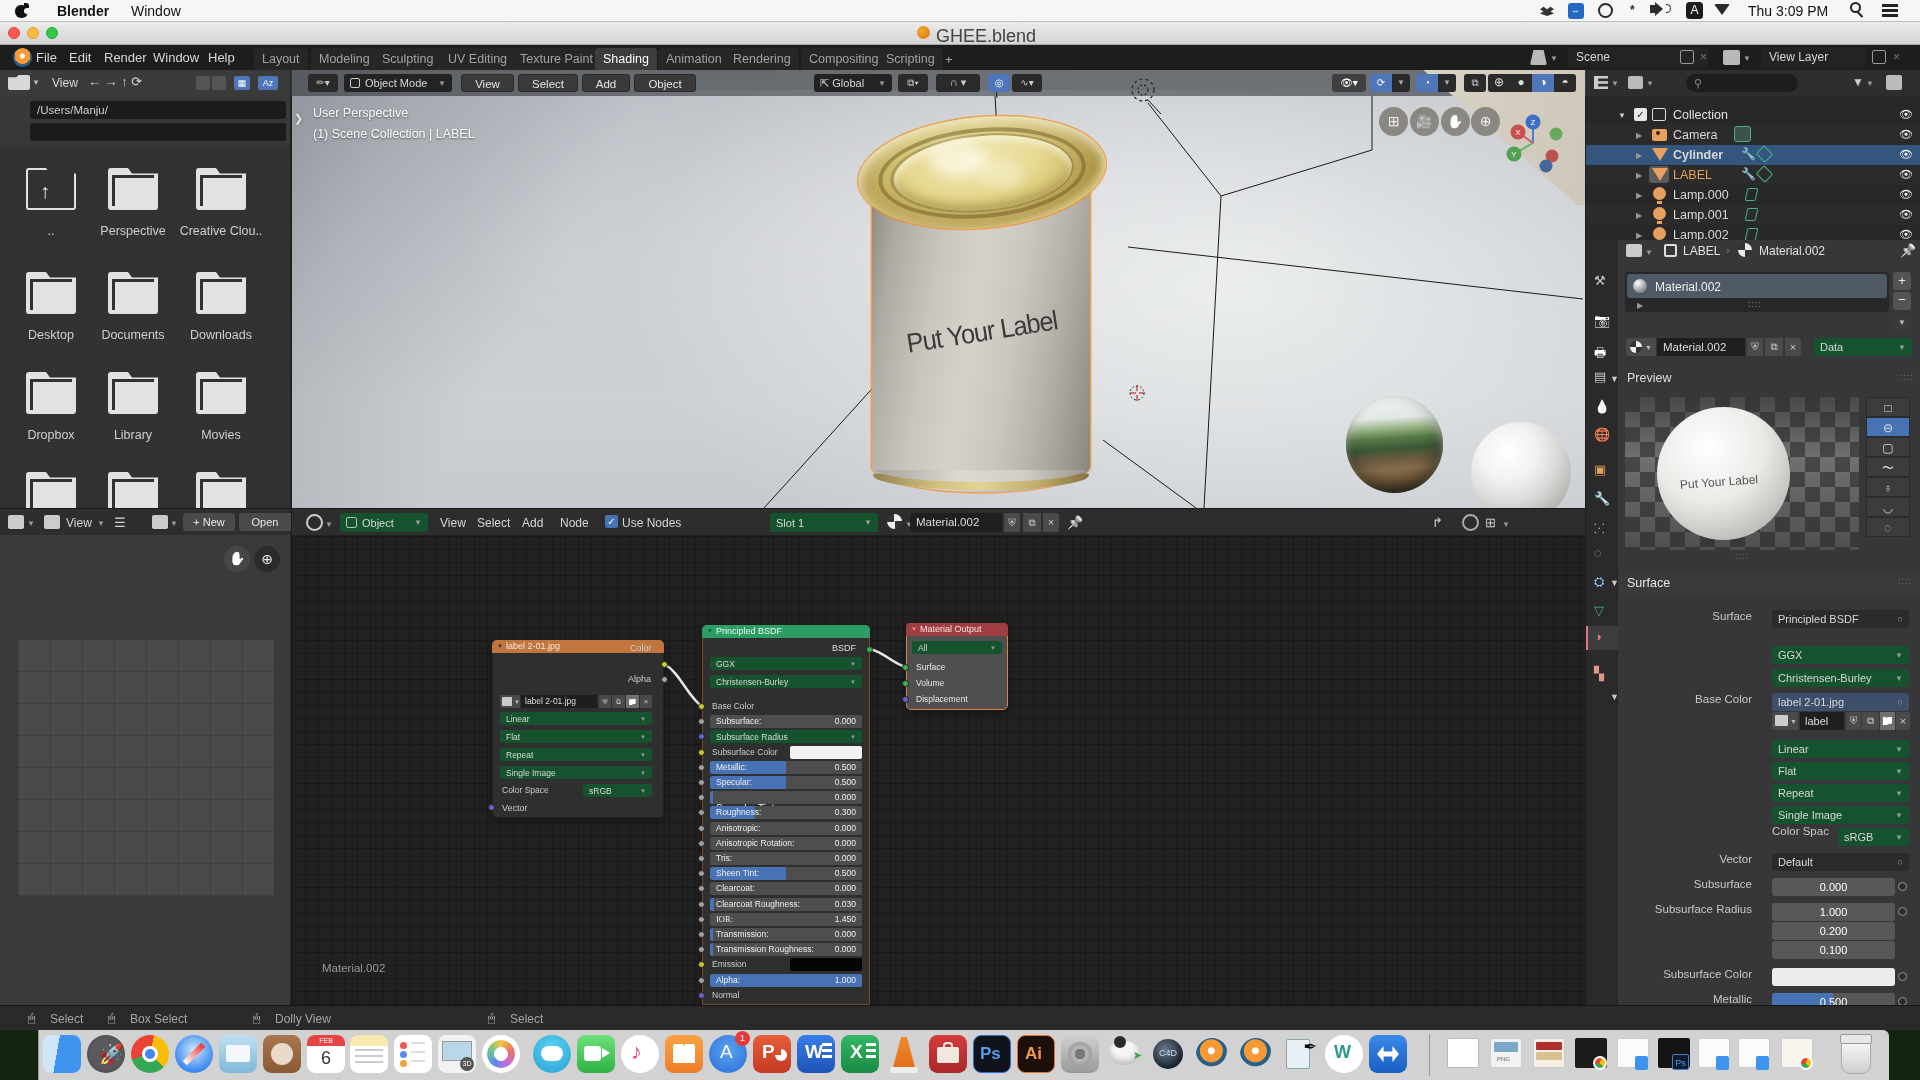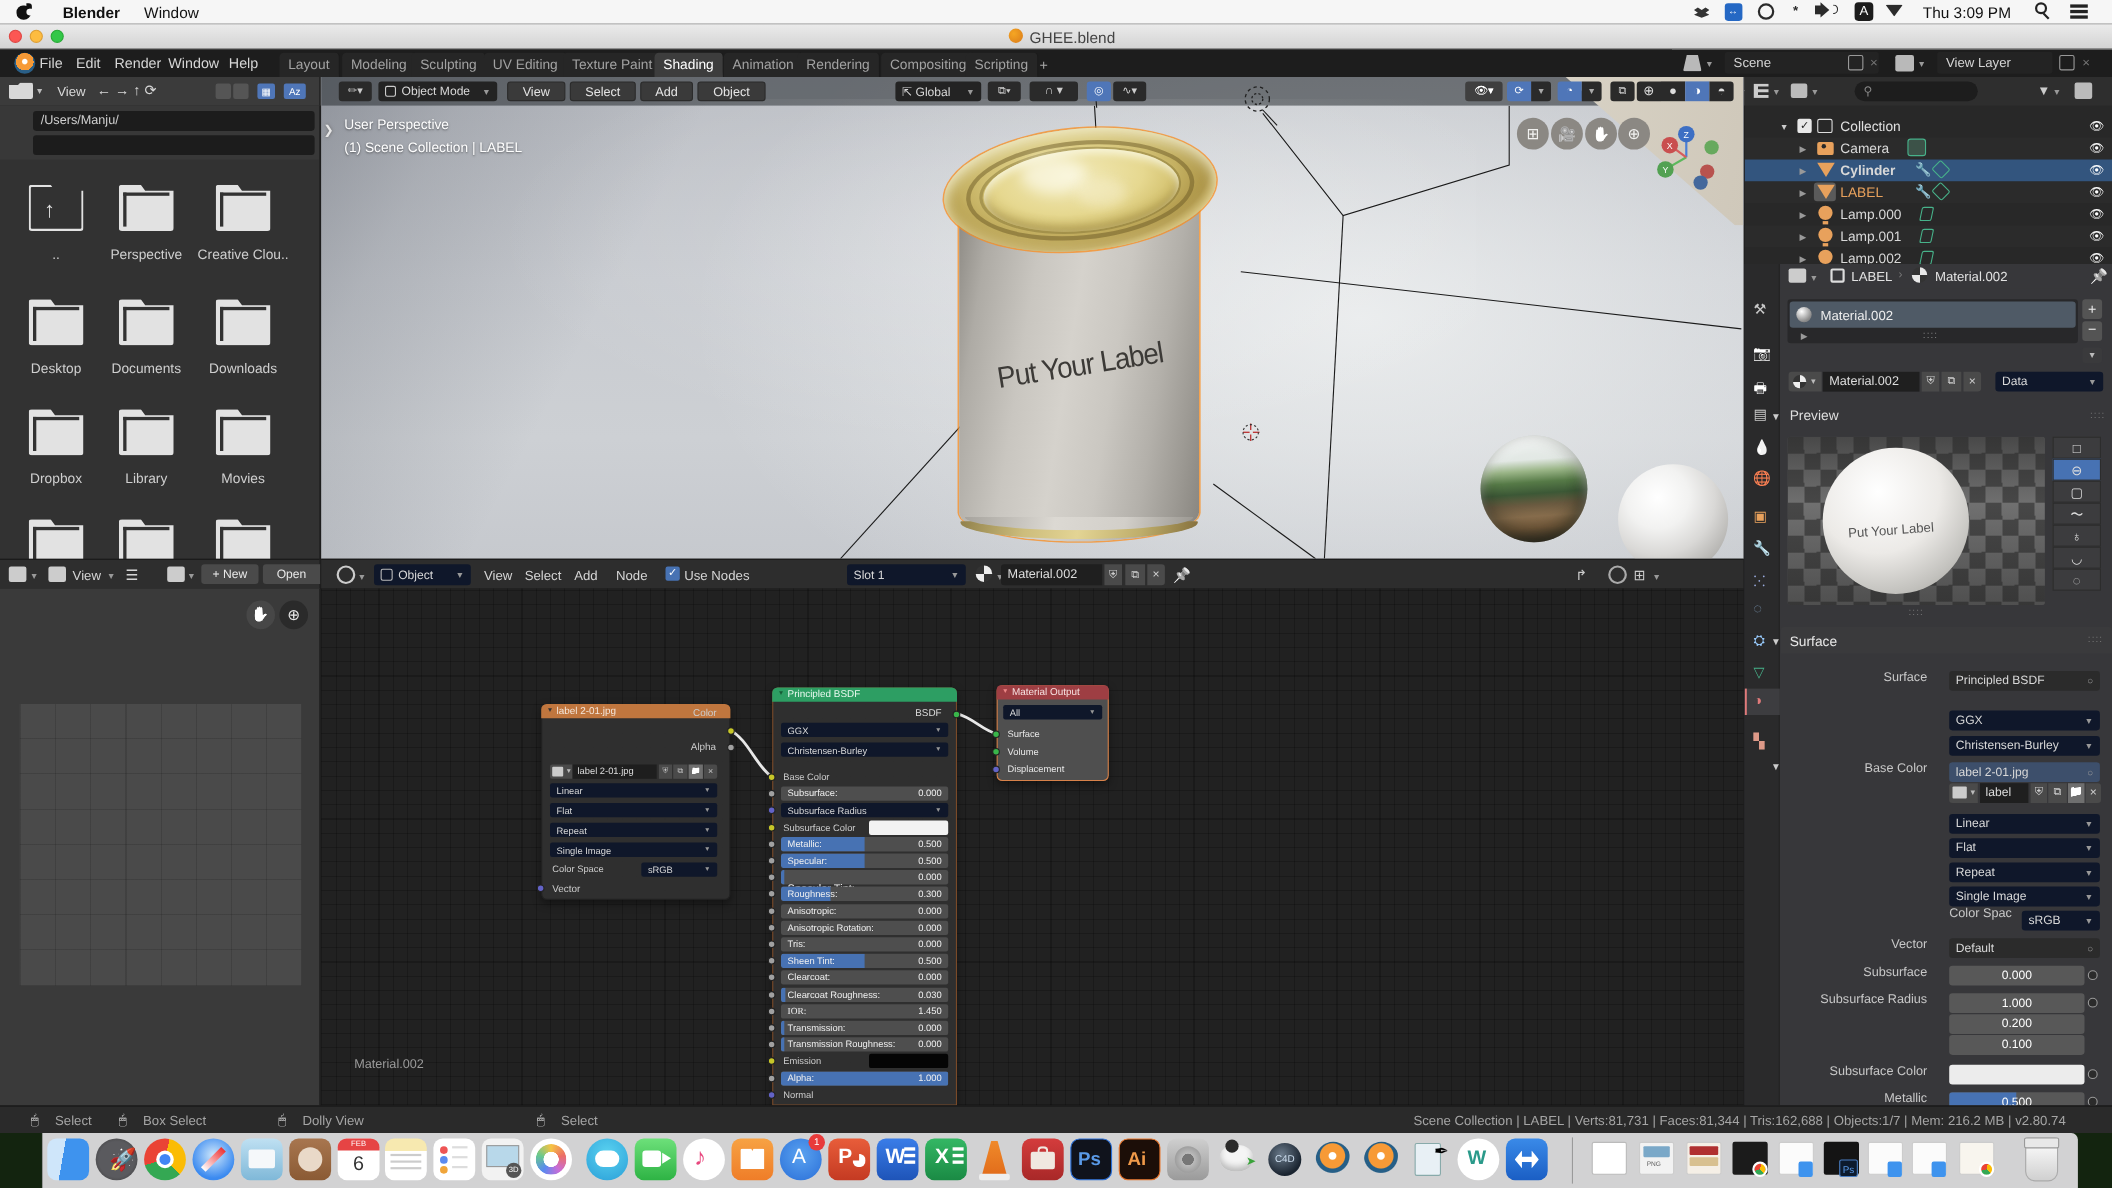--- a/index.html
+++ b/index.html
@@ -1,18 +1,18 @@
 <!DOCTYPE html>
 <html><head>
 <meta charset="utf-8">
 <style>
 html,body{margin:0;padding:0;width:1920px;height:1080px;overflow:hidden;background:#1d1d1d;font-family:"Liberation Sans",sans-serif;}
 *{box-sizing:border-box;}
 .abs{position:absolute;}
-.dd{background:#0f172a;border-radius:3px;color:#d8d8d8;font-size:11px;display:flex;align-items:center;padding:0 6px;}
+.dd{background:#14532d;border-radius:3px;color:#d8d8d8;font-size:11px;display:flex;align-items:center;padding:0 6px;}
 .dd .ar{margin-left:auto;font-size:8px;color:#999;}
 .slider{background:#585858;border-radius:3px;color:#fff;font-size:11px;display:flex;align-items:center;justify-content:center;overflow:hidden;}
 .obtn{position:absolute;width:9px;height:9px;border:1px solid #999;border-radius:50%;background:#2b2b2b;}
 .lbl{color:#c8c8c8;font-size:11.5px;text-align:right;position:absolute;}
 </style>
 </head>
 <body>
 
 <div class="abs" id="menubar" style="left:0;top:0;width:1920px;height:22px;background:#f6f6f6;border-bottom:1px solid #bdbdbd;">
   <span class="abs" style="left:15px;top:5px;width:13px;height:13px;background:#111;border-radius:45% 45% 48% 48%;"></span>
@@ -35,21 +35,21 @@
   <span class="abs" style="left:1850px;top:2px;width:11px;height:11px;border:2px solid #222;border-radius:50%;"></span>
     <span class="abs" style="left:1859px;top:11px;width:2px;height:7px;background:#222;transform:rotate(-45deg);"></span>
   <span class="abs" style="left:1882px;top:4px;width:16px;height:2.5px;background:#222;box-shadow:0 5px 0 #222,0 10px 0 #222;"></span>
 </div>
 
 <div class="abs" id="titlebar" style="left:0;top:22px;width:1920px;height:23px;background:linear-gradient(#ebebeb,#d3d3d3);border-bottom:1px solid #a9a9a9;">
   <span class="abs" style="left:8px;top:5px;width:12px;height:12px;border-radius:50%;background:#fc5753;border:0.5px solid #df4744;"></span>
   <span class="abs" style="left:27px;top:5px;width:12px;height:12px;border-radius:50%;background:#fdbc40;border:0.5px solid #de9f34;"></span>
   <span class="abs" style="left:46px;top:5px;width:12px;height:12px;border-radius:50%;background:#33c748;border:0.5px solid #27aa35;"></span>
   <span class="abs" style="left:917px;top:4px;width:13px;height:13px;border-radius:50%;background:radial-gradient(circle at 35% 35%,#f5a623,#d97a1a);"></span>
-  <span class="abs" style="left:936px;top:4px;font-size:14px;color:#434343;">GHEE.blend</span>
+  <span class="abs" style="left:936px;top:4px;font-size:18px;color:#434343;">GHEE.blend</span>
 </div>
 
 <div class="abs" id="topbar" style="left:0;top:45px;width:1520px;height:25px;background:#1d1d1d;">
   <span class="abs" style="left:13px;top:3px;width:19px;height:19px;border-radius:50%;background:radial-gradient(circle at 50% 42%,#fff 2px,#f79a36 3px 8px,#2a5f87 8px);"></span>
   <span class="abs" style="left:36px;top:5px;color:#d6d6d6;font-size:13px;">File</span>
     <span class="abs" style="left:69px;top:5px;color:#d6d6d6;font-size:13px;">Edit</span>
     <span class="abs" style="left:104px;top:5px;color:#d6d6d6;font-size:13px;">Render</span>
     <span class="abs" style="left:153px;top:5px;color:#d6d6d6;font-size:13px;">Window</span>
     <span class="abs" style="left:208px;top:5px;color:#d6d6d6;font-size:13px;">Help</span>
   <span id="tabs" class="abs" style="left:0;top:0;width:1920px;height:25px;">
@@ -609,21 +609,20 @@
 
 <div class="abs" id="statusbar" style="left:0;top:1005px;width:1920px;height:25px;background:#2a2a2a;border-top:1px solid #161616;color:#a5a5a5;font-size:12px;">
   <span class="abs" style="left:28px;top:5px;filter:grayscale(1) brightness(1.5);">🖱</span>
     <span class="abs" style="left:50px;top:6px;">Select</span>
   <span class="abs" style="left:108px;top:5px;filter:grayscale(1) brightness(1.5);">🖱</span>
     <span class="abs" style="left:130px;top:6px;">Box Select</span>
   <span class="abs" style="left:253px;top:5px;filter:grayscale(1) brightness(1.5);">🖱</span>
     <span class="abs" style="left:275px;top:6px;">Dolly View</span>
   <span class="abs" style="left:488px;top:5px;filter:grayscale(1) brightness(1.5);">🖱</span>
     <span class="abs" style="left:510px;top:6px;">Select</span>
-  <span class="abs" style="right:42px;top:6px;">Scene Collection | LABEL | Verts:81,731 | Faces:81,344 | Tris:162,688 | Objects:1/7 | Mem: 216.2 MB | v2.80.74</span>
 </div>
 
 <div class="abs" id="dockbg" style="left:0;top:1030px;width:1920px;height:50px;background:#13240f;"></div>
 <div class="abs" id="dock" style="left:38px;top:1030px;width:1851px;height:50px;background:#d2d2d3;border-left:1px solid #9a9a9a;border-radius:0 6px 0 0;">
 <span class="abs" style="left:4px;top:5px;width:38px;height:38px;border-radius:22%;background:linear-gradient(100deg,#cfe6fa 0 38%,#3e93ee 38% 100%);"></span>
 <span class="abs" style="left:48px;top:5px;width:38px;height:38px;border-radius:22%;background:radial-gradient(circle,#5a5a5e 60%,#333);border-radius:50%;">
       <span style="position:absolute;left:12px;top:7px;font-size:20px;">🚀</span>
     </span>
 <span class="abs" style="left:92px;top:5px;width:38px;height:38px;border-radius:50%;background:conic-gradient(from 135deg,#34a853 0 33%,#ea4335 33% 66%,#fbbc05 66% 100%);border-radius:50%;">
       <span style="position:absolute;left:11px;top:11px;width:16px;height:16px;background:#fff;border-radius:50%;"></span>

